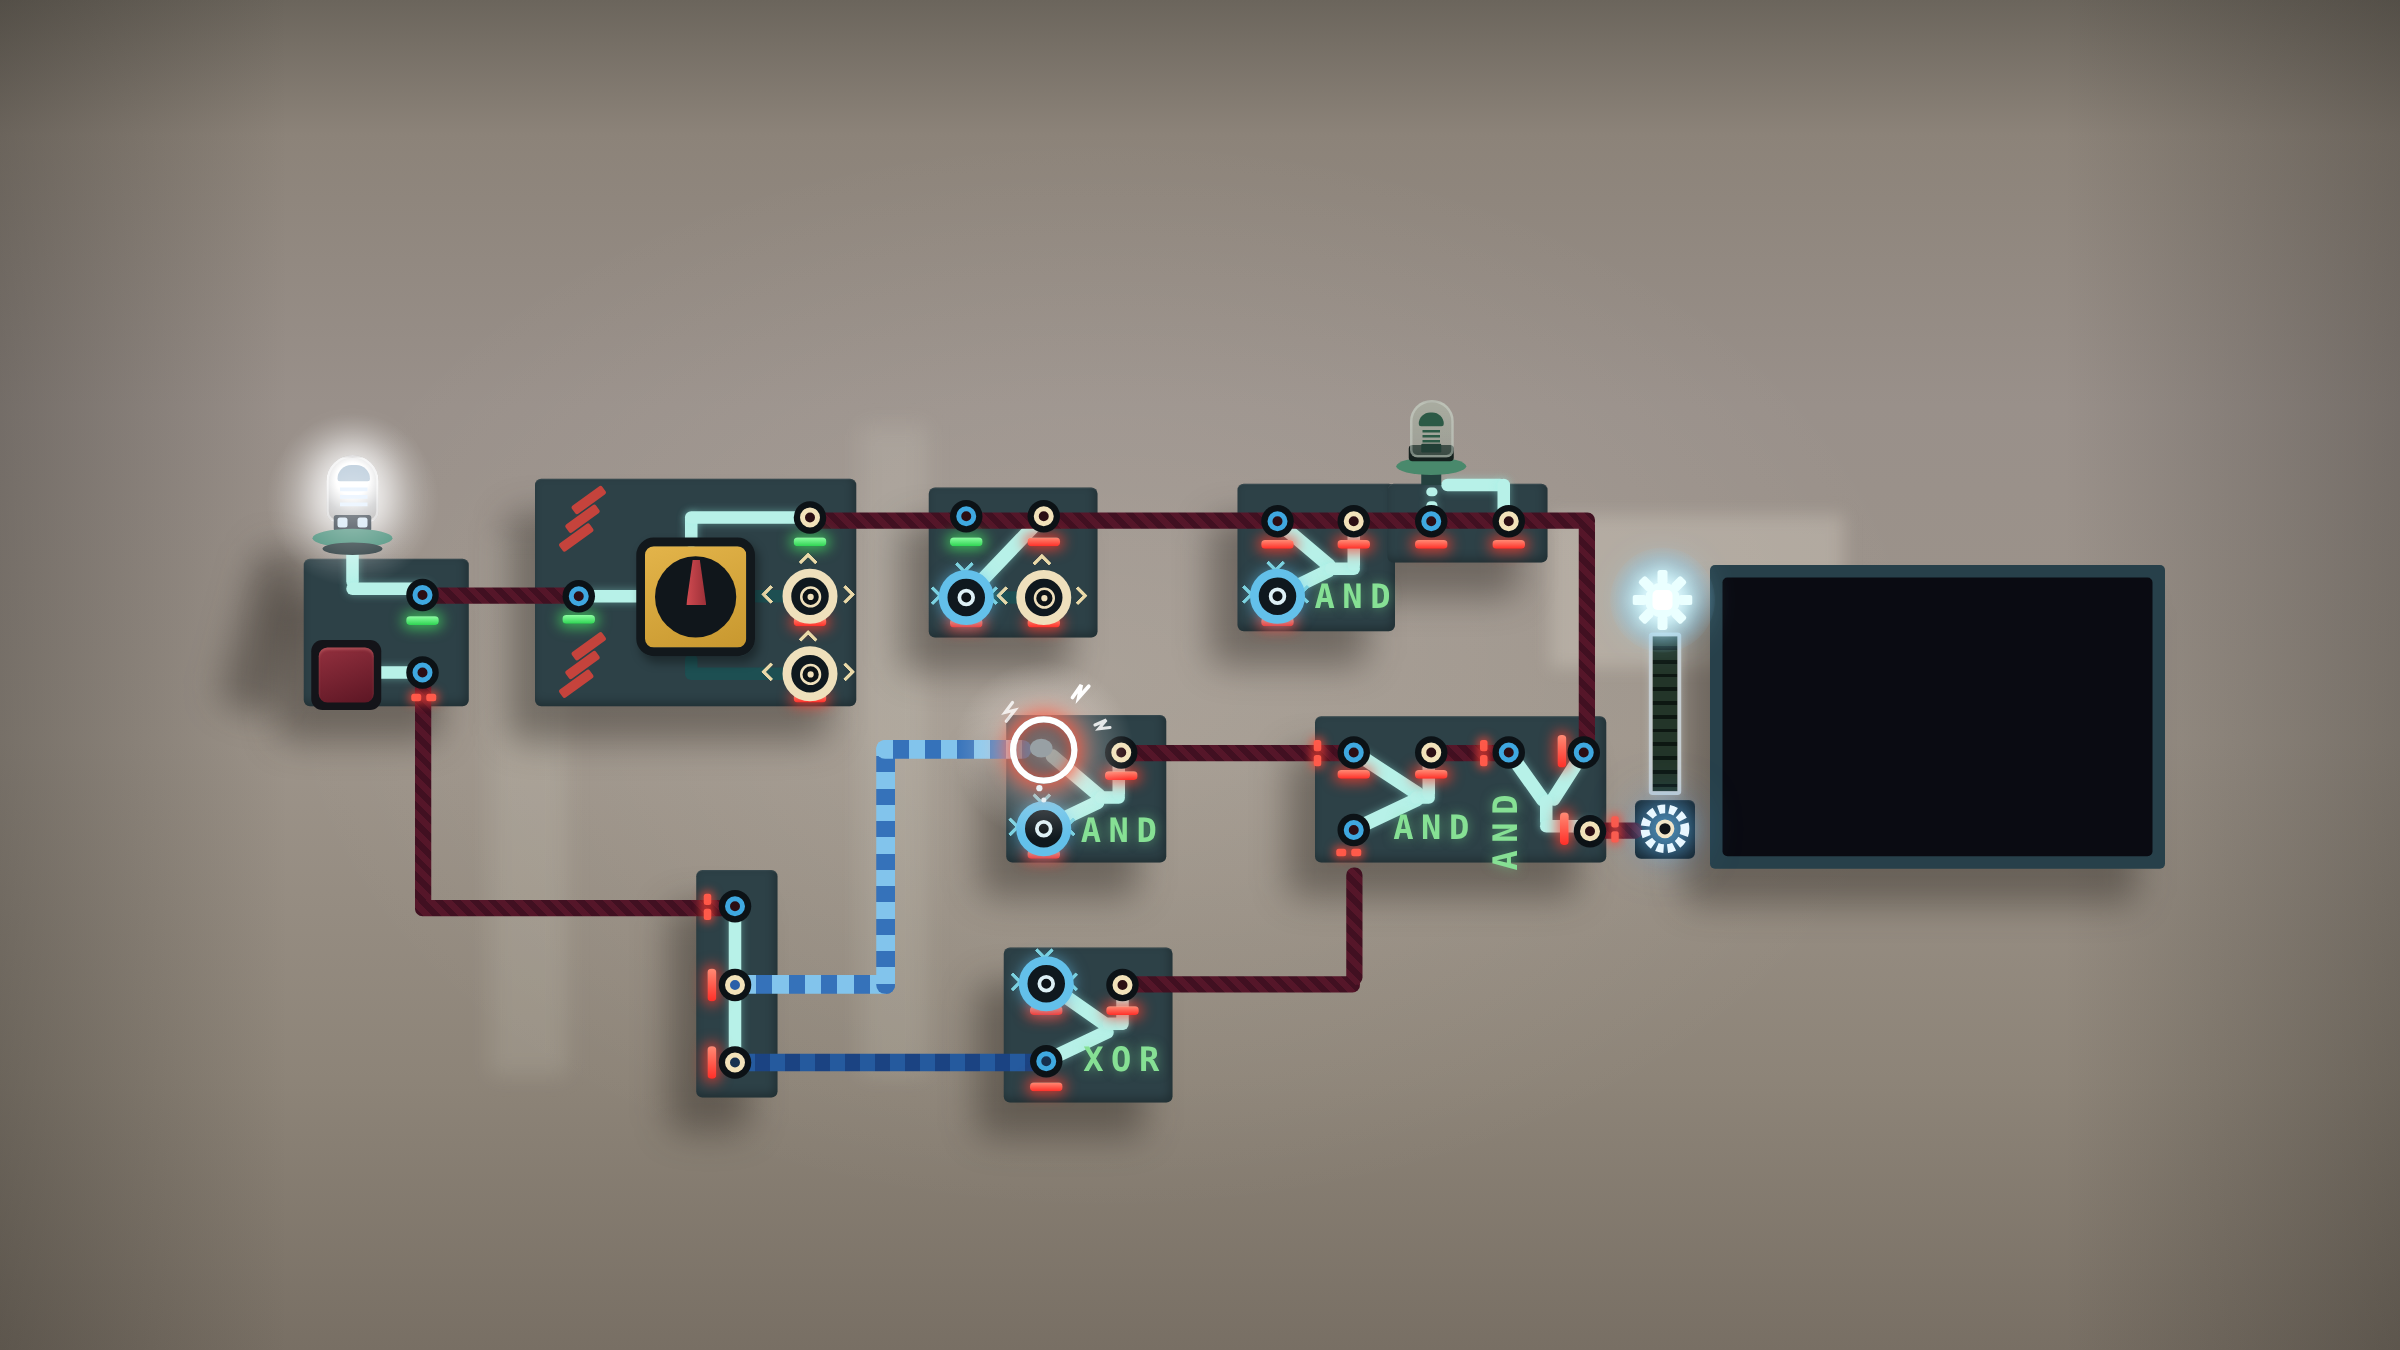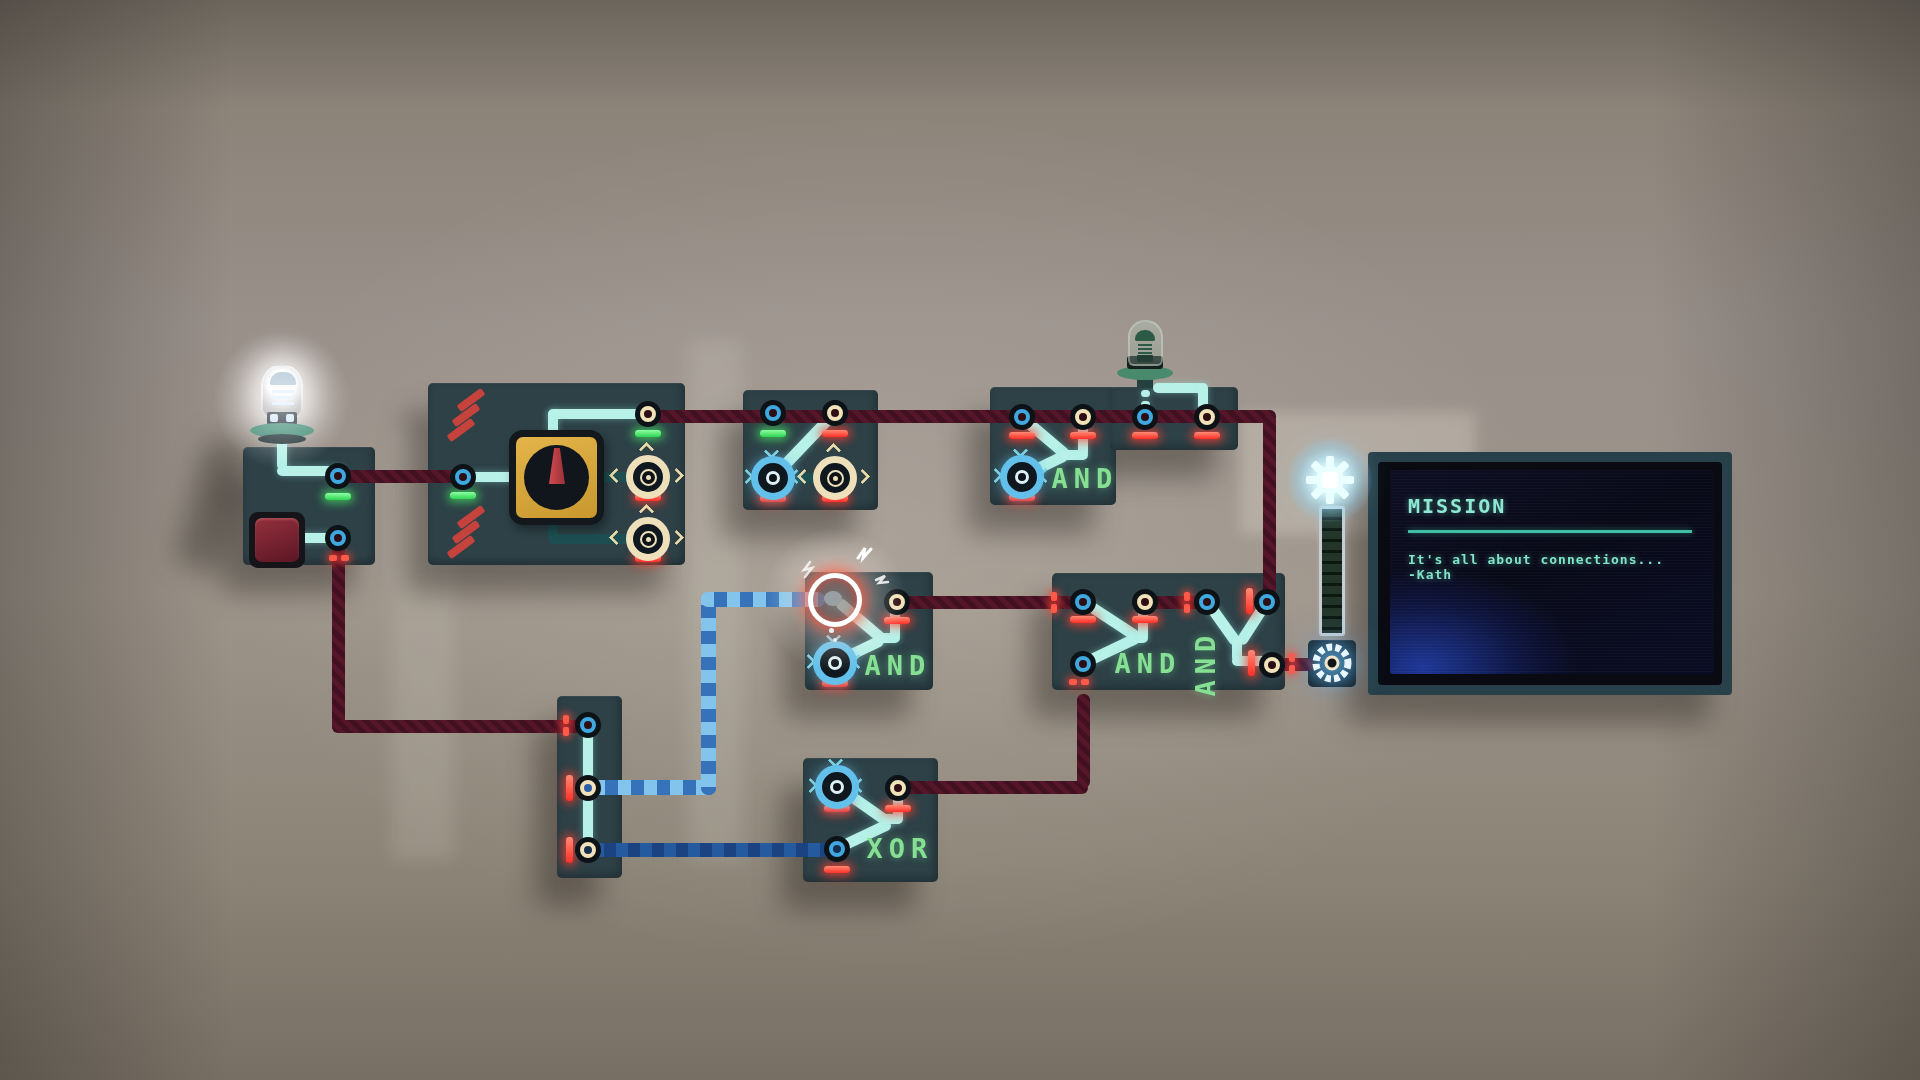--- a/index.html
+++ b/index.html
@@ -355,29 +355,20 @@
   <svg class="abs" style="left:780px;top:540px;z-index:9" width="120" height="100" viewBox="0 0 120 100">
     <path d="M78,18 l7,-10 l-2,10 l8,-9" stroke="#ffffff" stroke-width="3" fill="none" stroke-linecap="round"></path>
     <path d="M96,40 l9,-4 l-6,7 l9,-1" stroke="#ffffff" stroke-width="2.5" fill="none" stroke-linecap="round" opacity=".85"></path>
     <path d="M30,22 l-6,8 l8,-2 l-7,9" stroke="#ffffff" stroke-width="2.5" fill="none" stroke-linecap="round" opacity=".8"></path>
   </svg>
   <div class="abs" style="left:829px;top:628px;width:5px;height:5px;z-index:9;border-radius:50%;background:#e8f0f4"></div>
   <div class="abs" style="left:833px;top:638px;width:4px;height:4px;z-index:9;border-radius:50%;background:#e8f0f4"></div>
 
   <div class="abs" style="left:1368px;top:452px;width:364px;height:243px;z-index:3;background:#27404a;border-radius:4px">
     <div class="abs" style="left:10px;top:10px;width:344px;height:223px;background:#0a0b12;border-radius:4px"></div>
-    <div class="abs" style="left:22px;top:18px;width:324px;height:204px;border-radius:2px;background:
-        repeating-linear-gradient(180deg, rgba(255,255,255,.025) 0 1px, rgba(0,0,0,0) 1px 3px),
-        radial-gradient(200px 130px at 10% 97%, rgba(45,85,235,.6), rgba(25,45,150,.28) 50%, rgba(5,8,40,0) 78%),
-        linear-gradient(155deg,#0d0e22 0%,#090a18 45%,#0a0c24 100%)">
-      <div class="scr-text" style="left:18px;top:24px;font-size:20px;letter-spacing:2px;color:#8fe9d2">MISSION</div>
-      <div class="abs" style="left:18px;top:60px;width:284px;height:3px;background:#3fbfa5;box-shadow:0 0 6px rgba(80,220,180,.5)"></div>
-      <div class="scr-text" style="left:18px;top:82px;font-size:13px;letter-spacing:1px">It's all about connections...</div>
-      <div class="scr-text" style="left:18px;top:97px;font-size:13px;letter-spacing:1px">-Kath</div>
-    </div>
   </div>
 
   <div class="glow-halo" style="left:1288px;top:438px;width:84px;height:84px;background:radial-gradient(circle,rgba(190,240,255,.75),rgba(140,210,255,.25) 55%,rgba(140,210,255,0) 75%);z-index:7"></div>
   <svg class="abs" style="left:1306px;top:456px;z-index:8;filter:drop-shadow(0 0 6px #e8feff) drop-shadow(0 0 16px rgba(150,230,255,.9))" width="48" height="48" viewBox="0 0 48 48">
     <g fill="#eaffff">
       <rect x="20" y="0" width="8" height="11" rx="2"></rect>
       <rect x="20" y="0" width="8" height="11" rx="2" transform="rotate(45 24 24)"></rect>
       <rect x="20" y="0" width="8" height="11" rx="2" transform="rotate(90 24 24)"></rect>
       <rect x="20" y="0" width="8" height="11" rx="2" transform="rotate(135 24 24)"></rect>
       <rect x="20" y="0" width="8" height="11" rx="2" transform="rotate(180 24 24)"></rect>

